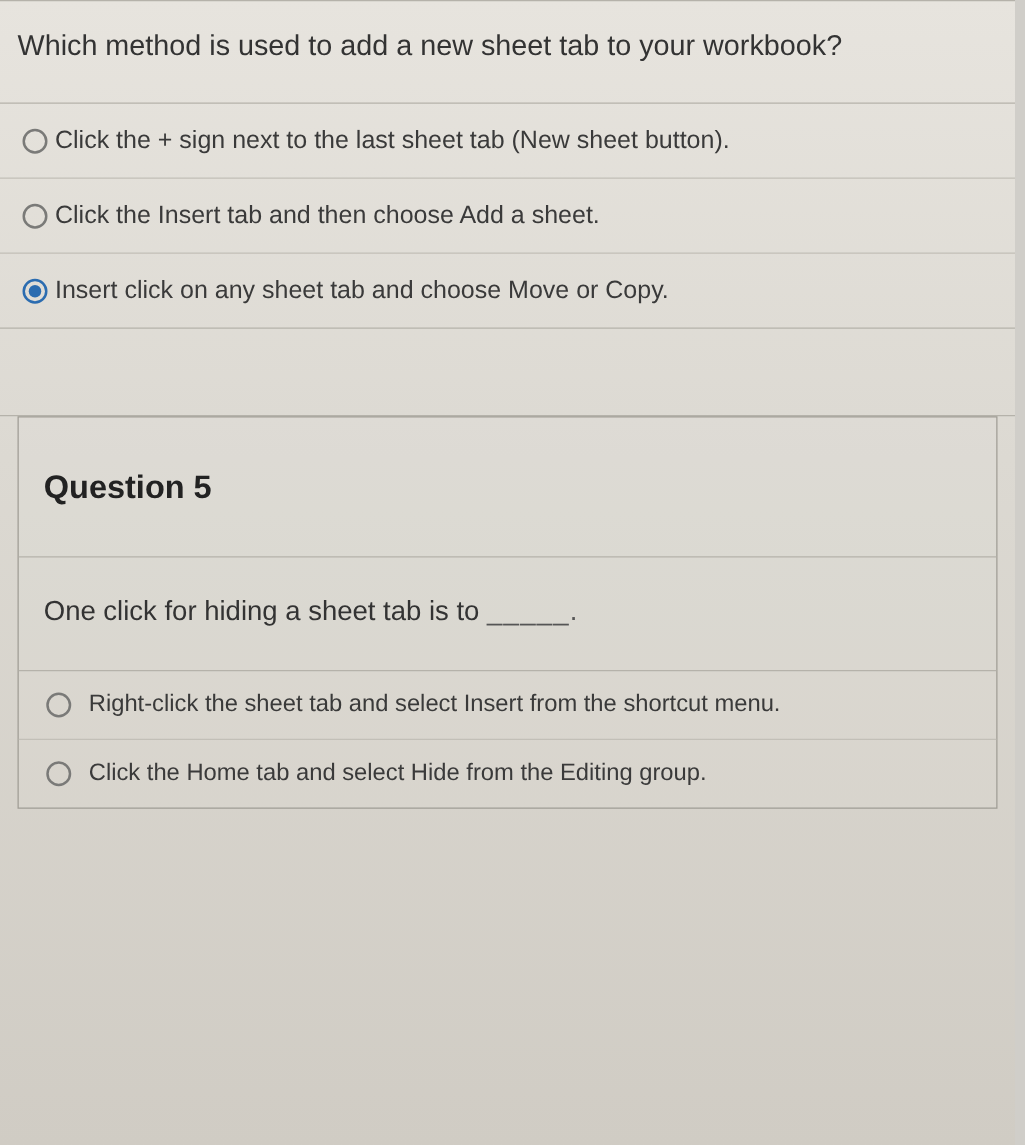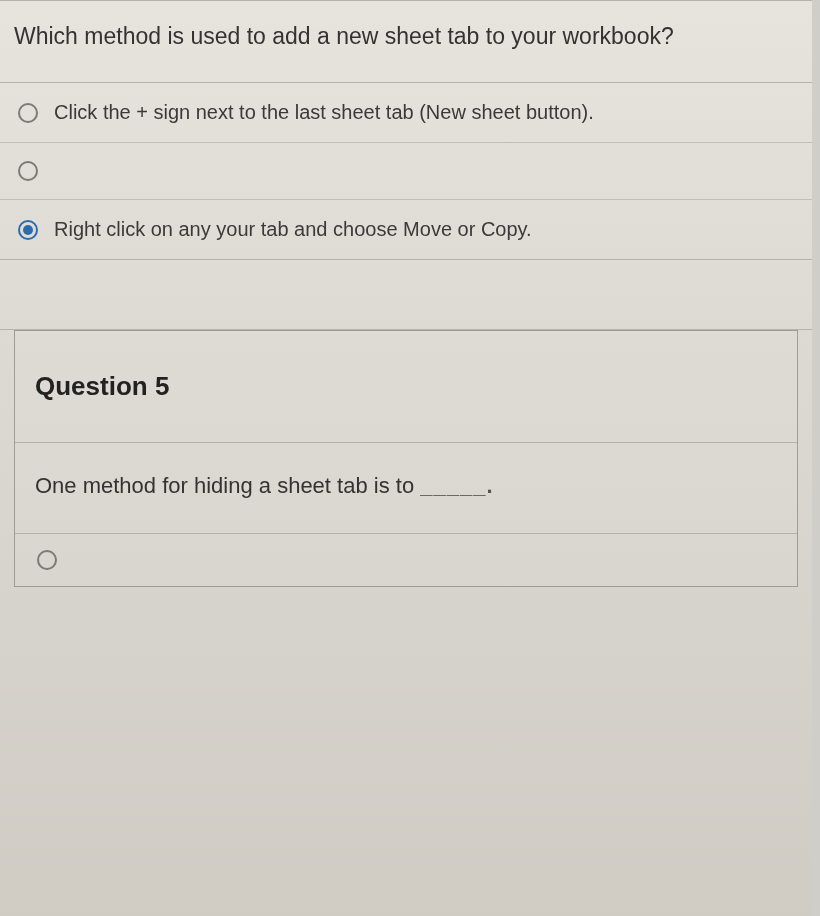--- a/index.html
+++ b/index.html
@@ -27,21 +27,21 @@
     border-bottom: 1px solid #b5b2aa;
   }
   .options {
     padding: 0;
   }
   .option-row {
     display: flex;
     align-items: center;
     padding: 18px 18px;
     border-bottom: 1px solid #c2bfb7;
-    gap: 16px;
+    gap: 6px;
     cursor: pointer;
     text-align: center;
   }
   .option-row:last-child { border-bottom: 1px solid #b5b2aa; }
   .radio {
     width: 20px; height: 20px;
     min-width: 20px;
     border: 2px solid #7a7a78;
     border-radius: 50%;
     background: transparent;
@@ -82,21 +82,20 @@
   }
   .q5-prompt {
     padding: 30px 20px 34px 20px;
     font-size: 22px;
     color: #333;
     border-bottom: 1px solid #b5b2aa;
   }
   .blank {
     letter-spacing: 1px;
     color: #555;
-    font-weight: bold;
   }
   .q5-option-row {
     display: flex;
     align-items: center;
     padding: 16px 22px;
     border-bottom: 1px solid #c2bfb7;
     gap: 14px;
     cursor: pointer;
   }
   .q5-option-row:last-child { border-bottom: none; }
@@ -113,36 +112,42 @@
   <div class="question-block">
     <div class="question-text">Which method is used to add a new sheet tab to your workbook?</div>
 
     <div class="options">
       <div class="option-row">
         <span class="radio"></span>
         <span class="option-label">Click the + sign next to the last sheet tab (New sheet button).</span>
       </div>
       <div class="option-row">
         <span class="radio"></span>
+        <span class="option-label">Click the Insert tab and then choose Add a sheet.</span>
       </div>
       <div class="option-row">
         <span class="radio selected"></span>
-        <span class="option-label">Right click on any your tab and choose Move or Copy.</span>
+        <span class="option-label">Insert click on any sheet tab and choose Move or Copy.</span>
       </div>
     </div>
   </div>
 
   <div class="gap"></div>
 
   <div class="q5-container">
     <div class="q5-header">
       <span class="q5-title">Question 5</span>
     </div>
     <div class="q5-prompt">
-      <span>One method for hiding a sheet tab is to </span><span class="blank">_____.</span>
+      <span>One click for hiding a sheet tab is to </span><span class="blank">_____.</span>
     </div>
 
     <div class="q5-option-row">
       <span class="radio"></span>
+      <span class="q5-option-label">Right-click the sheet tab and select Insert from the shortcut menu.</span>
+    </div>
+    <div class="q5-option-row">
+      <span class="radio"></span>
+      <span class="q5-option-label">Click the Home tab and select Hide from the Editing group.</span>
     </div>
   </div>
 
 </div>
 
 </body></html>

